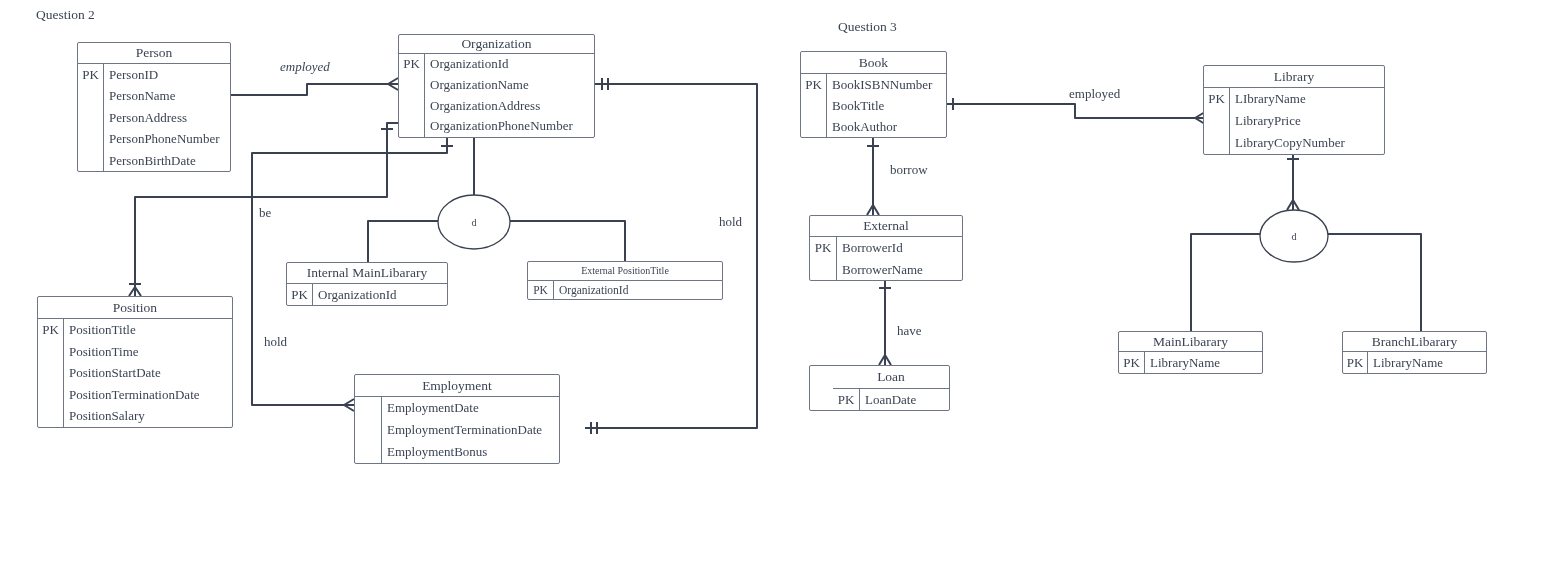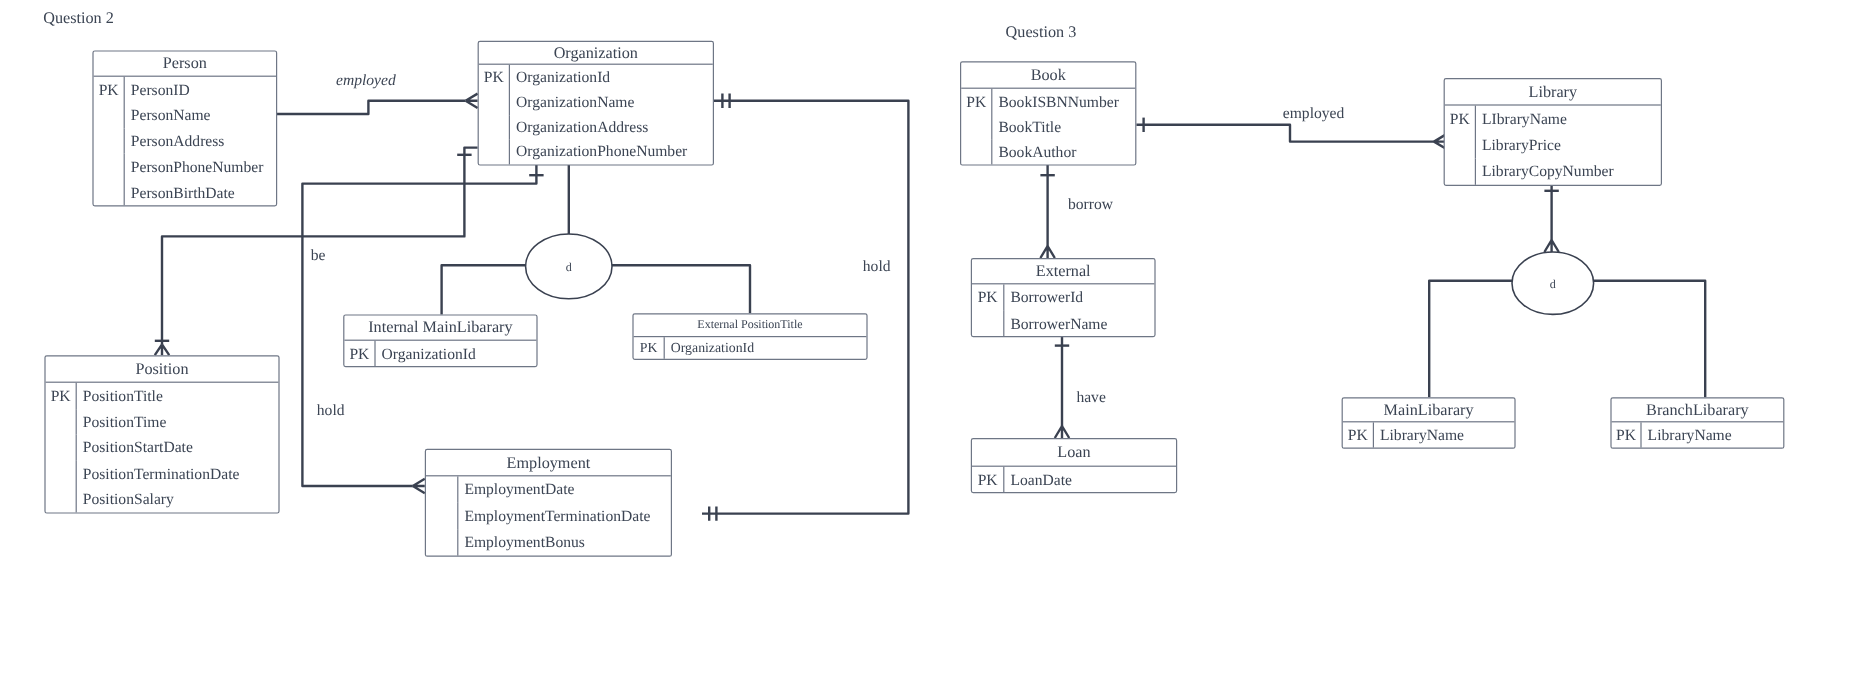--- a/index.html
+++ b/index.html
@@ -220,21 +220,21 @@
     <div class="row">
         <span class="pk">PK</span>
         <span class="attr">BorrowerId</span>
       </div>
     <div class="row">
         <span class="pk"></span>
         <span class="attr">BorrowerName</span>
       </div>
   </div>
 
-  <div class="entity" style="left:809px;top:365px;width:172px;--th:22px;--rh:21px;--pkw:26px;">
+  <div class="entity" style="left:809px;top:365px;width:141px;padding-left:23px;--th:22px;--rh:21px;--pkw:26px;">
     <div class="title">Loan</div>
     <div class="row">
         <span class="pk">PK</span>
         <span class="attr">LoanDate</span>
       </div>
   </div>
 
   <div class="entity" style="left:1118px;top:331px;width:145px;--th:19px;--rh:21px;--pkw:25px;">
     <div class="title">MainLibarary</div>
     <div class="row">

